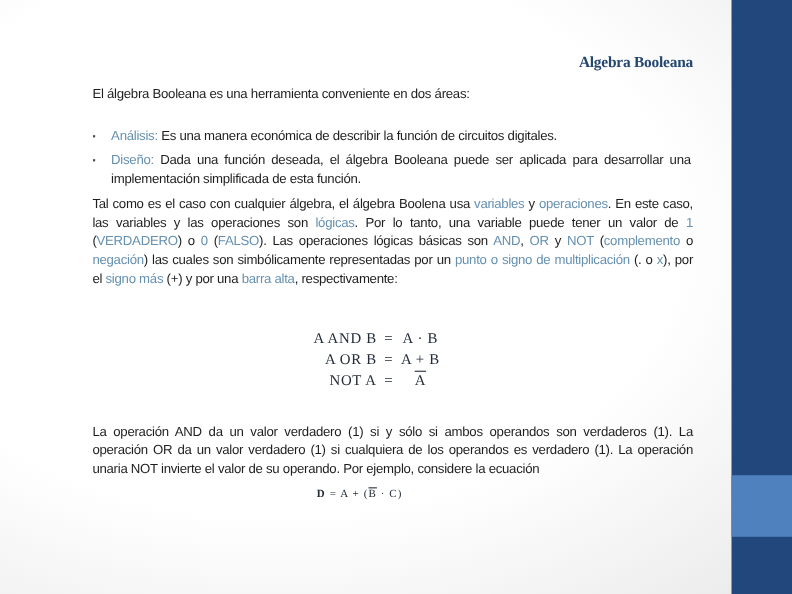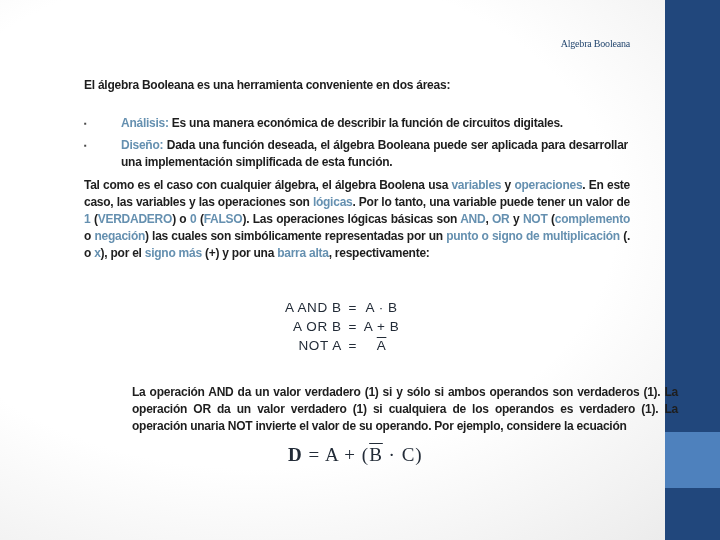--- a/index.html
+++ b/index.html
@@ -20,54 +20,54 @@
   }
   .side-bar{
     position:absolute;top:0;right:0;width:55px;height:540px;
     background:var(--bar-navy);
   }
   .side-bar-accent{
     position:absolute;top:432px;left:0;width:55px;height:56px;
     background:var(--bar-light);
   }
   .slide-title{
-    position:absolute;top:38px;right:90px;
-    font-family:"Liberation Serif",serif;font-weight:normal;
-    font-size:10px;color:var(--navy-title);letter-spacing:-0.2px;
+    position:absolute;top:50px;right:90px;
+    font-family:"Liberation Serif",serif;font-weight:bold;
+    font-size:14px;color:var(--navy-title);letter-spacing:-0.2px;
   }
   .body-text{
-    font-size:12px;font-weight:bold;color:var(--ink);
+    font-size:12px;font-weight:normal;color:var(--ink);
     letter-spacing:-0.25px;line-height:17px;padding-left:40px;
   }
   .intro{position:absolute;left:44px;top:77px;width:586px;}
   .bullets{position:absolute;left:44px;top:115px;width:584px;}
   .bullet-row{display:flex;margin-bottom:5px;}
   .bullet-marker{
     width:17px;flex:0 0 17px;font-size:8px;color:#4a4a4a;
     line-height:17px;
   }
-  .bullet-body{flex:1;text-align:justify;margin-left:20px;}
+  .bullet-body{flex:1;text-align:justify;}
   .para2{position:absolute;left:44px;top:177px;width:586px;text-align:justify;}
-  .para3{position:absolute;left:44px;top:384px;width:586px;text-align:justify;margin-left:48px;}
+  .para3{position:absolute;left:44px;top:384px;width:586px;text-align:justify;}
   .accent{color:var(--accent);}
   .lead{color:var(--accent);}
   .formula-block{
     position:absolute;left:285px;top:300px;
-    font-family:Liberation Sans, sans-serif;font-size:13.5px;
+    font-family:Liberation Serif, serif;font-size:13.5px;
     color:var(--formula-ink);letter-spacing:0.6px;
     display:grid;grid-template-columns:max-content 22px max-content;
     row-gap:3px;line-height:16px;
   }
   .formula-lhs{text-align:right;}
   .formula-eq{text-align:center;}
   .formula-rhs{text-align:center;}
   .overline{text-decoration:overline;}
   .equation2{
     position:absolute;left:288px;top:444px;
-    font-family:"Liberation Serif",serif;font-size:19px;
+    font-family:"Liberation Serif",serif;font-size:10px;
     color:var(--formula-ink);letter-spacing:1px;
   }
   .equation2 .bold{font-weight:bold;}
   .conclusion{position:absolute;left:44px;top:477px;width:586px;letter-spacing:-0.1px;}
 </style>
 </head>
 <body>
 
 <div class="slide">
 

